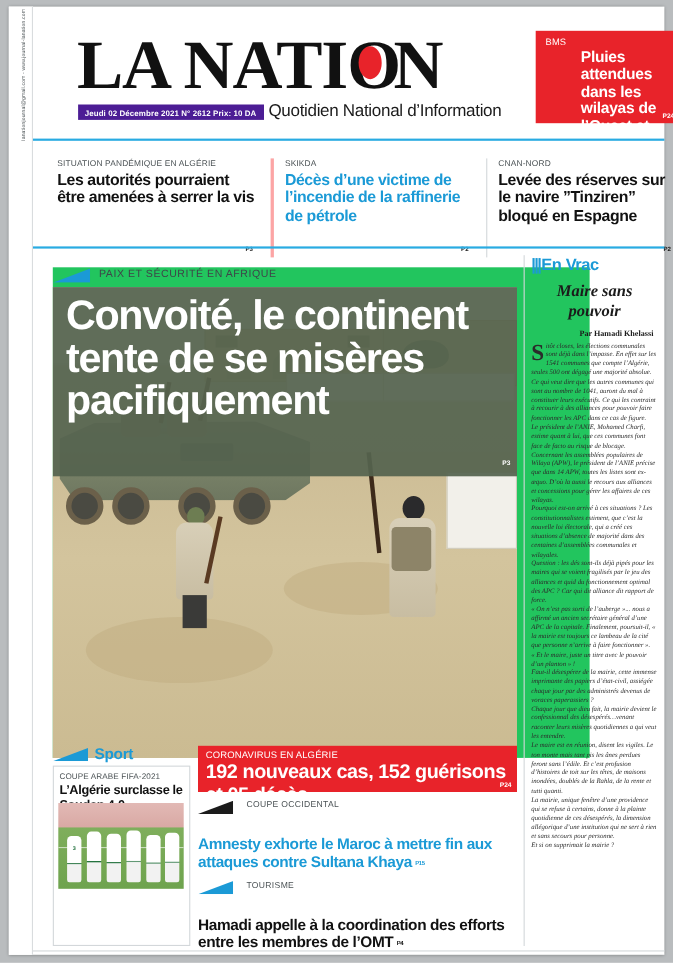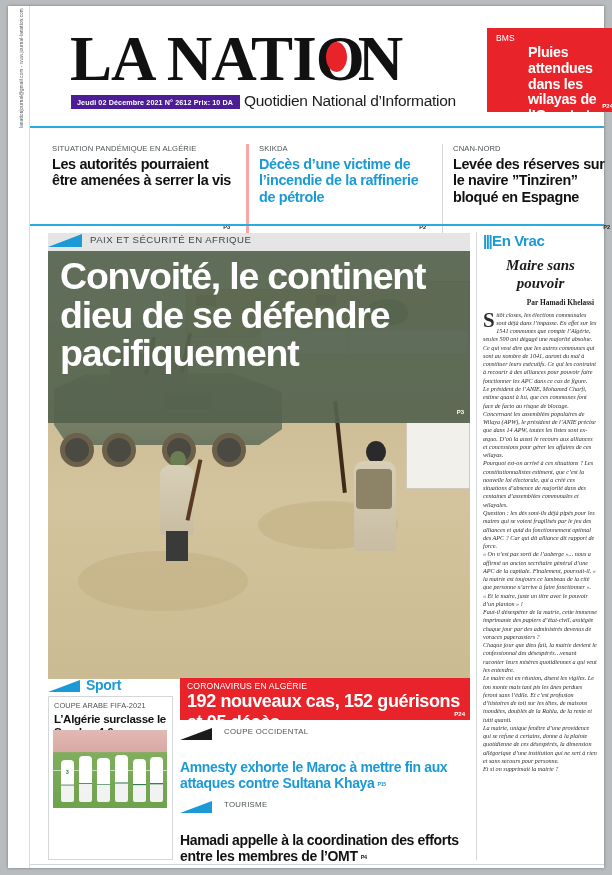--- a/index.html
+++ b/index.html
@@ -119,23 +119,23 @@
     letter-spacing: -.35px; color: #111111;
   }
   .teaser-title.blue { color: #1b9ad6; }
   .pref-d {
     position: absolute; right: 8px; bottom: 4px;
     font-size: 5.6px; font-weight: bold; color: #1b1b1b;
   }
 
   
   .main-story {
-    position: absolute; left: 40px; top: 227px;
-    width: 422px; height: 446px;
-    background: #e5e5e5;
+    position: absolute; left: 40px; top: 237px;
+    width: 488px; height: 446px;
+    background: #22c55e;
   }
   .kicker-row { position: relative; height: 17px; }
   .tri {
     position: absolute; left: 0; top: 1px;
     width: 34px; height: 13px;
     background: #1b9ad6;
     clip-path: polygon(0 100%, 100% 0, 100% 100%);
   }
   .kicker-txt {
     position: absolute; left: 42px; top: 1px;
@@ -487,21 +487,21 @@
 
           <div class="fighter">
             <div class="f-head dark" style="left:318px; top:190px; width:20px; height:22px;"></div>
             <div class="f-robe" style="left:306px; top:210px; width:42px; height:90px;"></div>
             <div class="f-vest" style="left:308px; top:218px;"></div>
             <div class="rifle long" style="left:290px; top:150px;"></div>
           </div>
         </div>
 
         <div class="headline-ov"></div>
-        <div class="headline">Convoité, le continent dieu de se défendre pacifiquement</div>
+        <div class="headline">Convoité, le continent tente de se misères pacifiquement</div>
         <div class="pref-ph">P3</div>
       </div>
     </div>
 
     <div class="vrac">
       <div class="vrac-head">
         <span class="vrac-bars">|||</span><span>En Vrac</span>
       </div>
       <div class="vrac-title">Maire sans pouvoir</div>
       <div class="vrac-author">Par Hamadi Khelassi</div>

